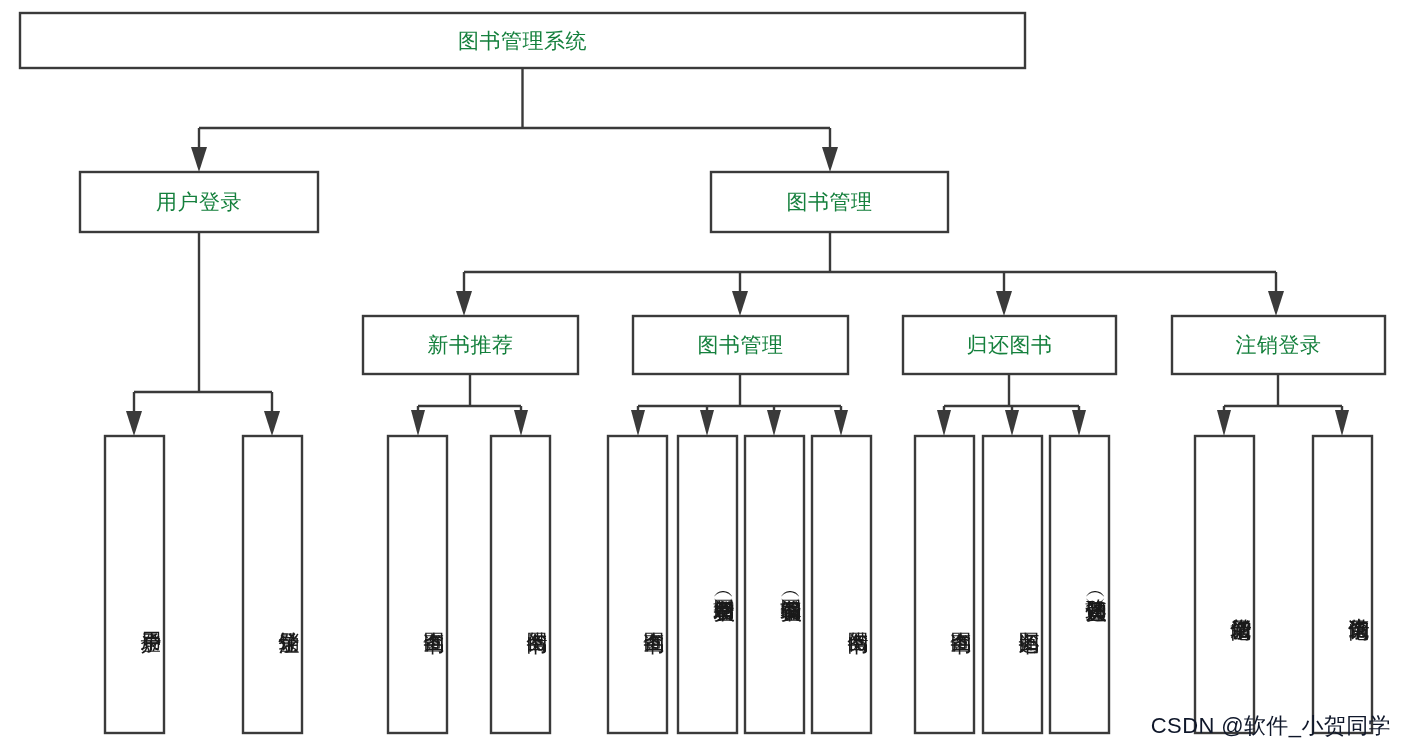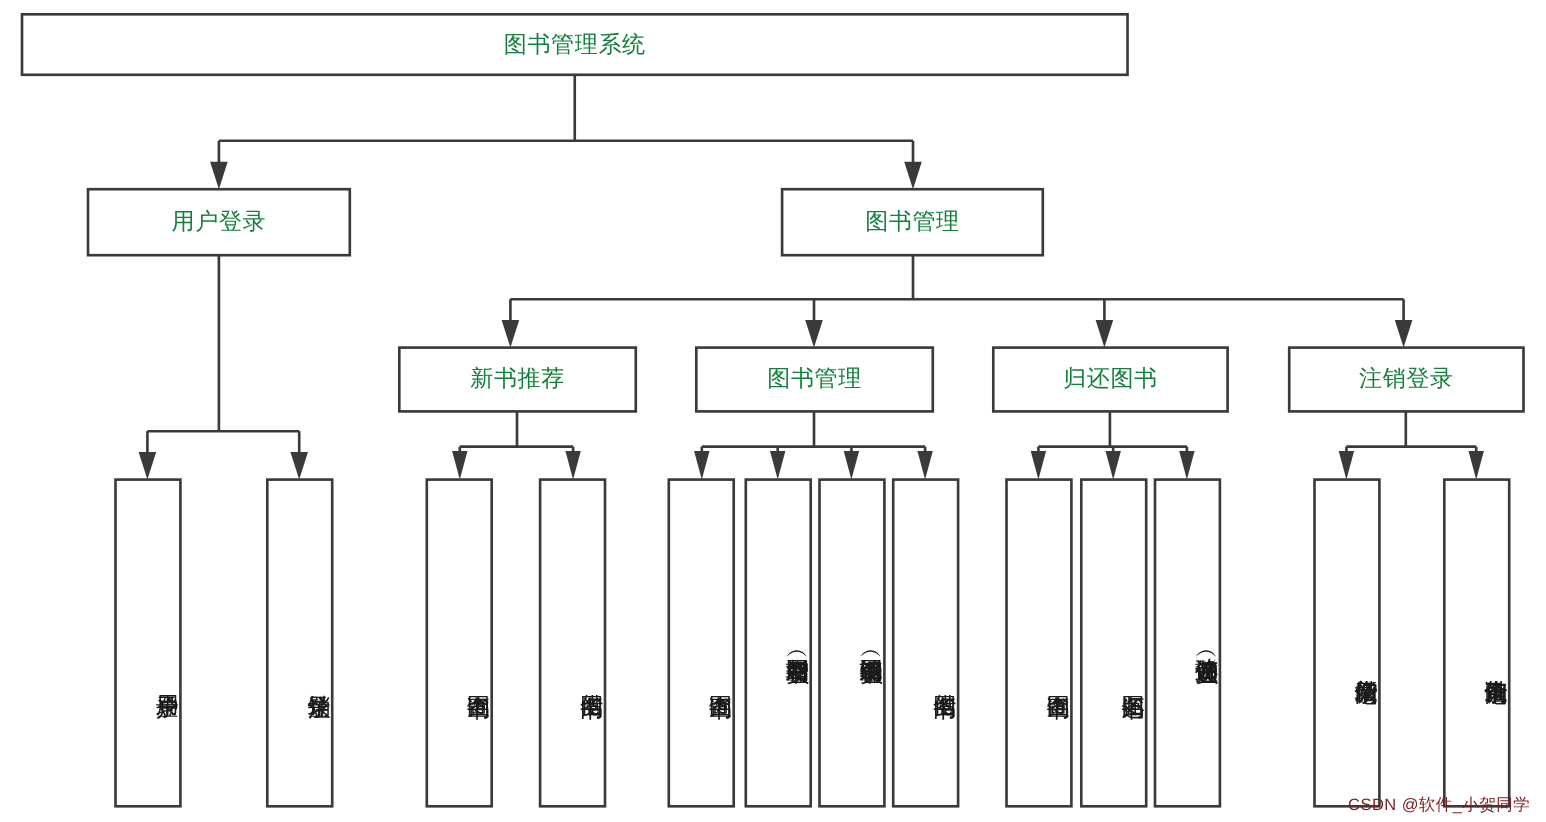--- a/index.html
+++ b/index.html
@@ -64,22 +64,22 @@
     letter-spacing: 0.5px;
     writing-mode: vertical-rl;
     text-orientation: upright;
     pointer-events: none;
     overflow: visible;
   }
   .watermark {
     position: absolute;
     right: 14px;
     bottom: 6px;
-    color: #7f1d1d;
-    font-size: 15px;
+    color: #0f172a;
+    font-size: 22px;
     letter-spacing: 0.4px;
     white-space: nowrap;
     pointer-events: none;
   }
 </style>
 </head>
 <body>
 
 <div id="diagram-root">
 

